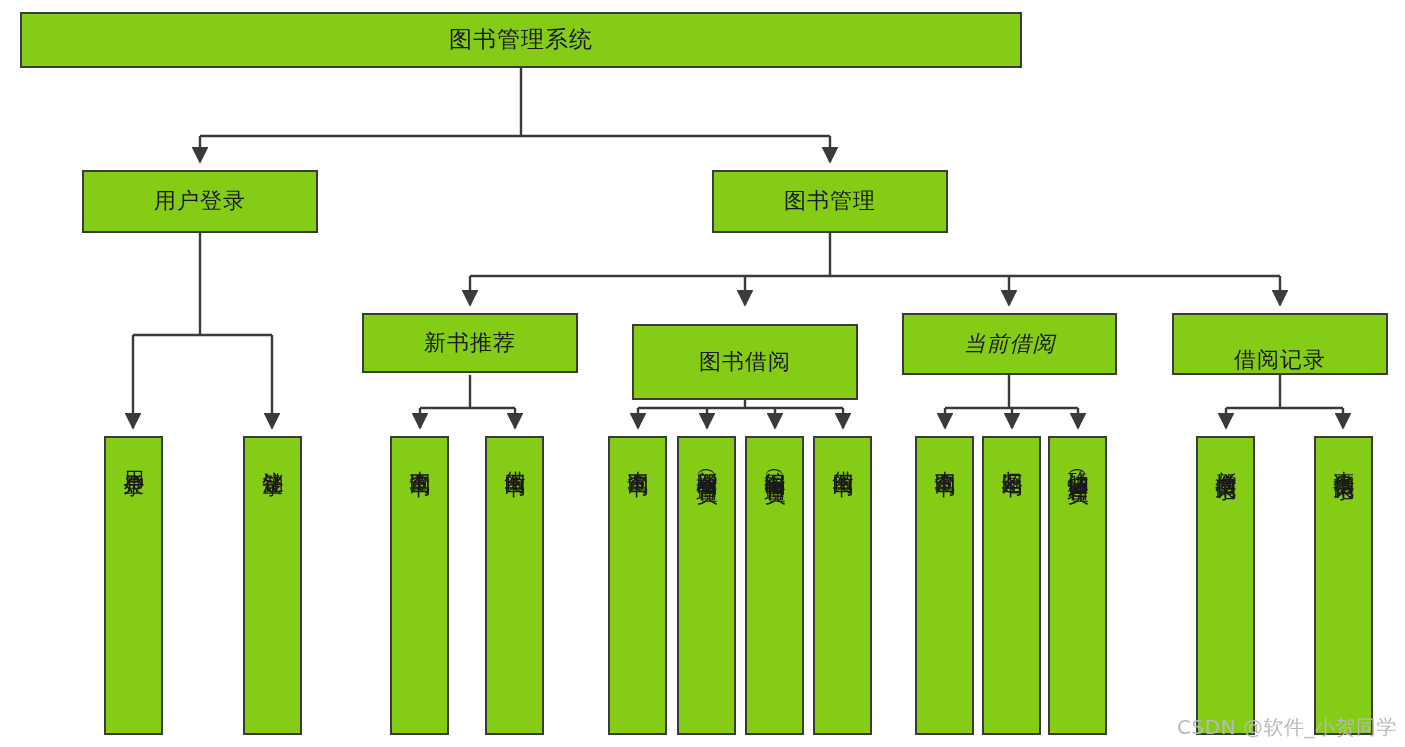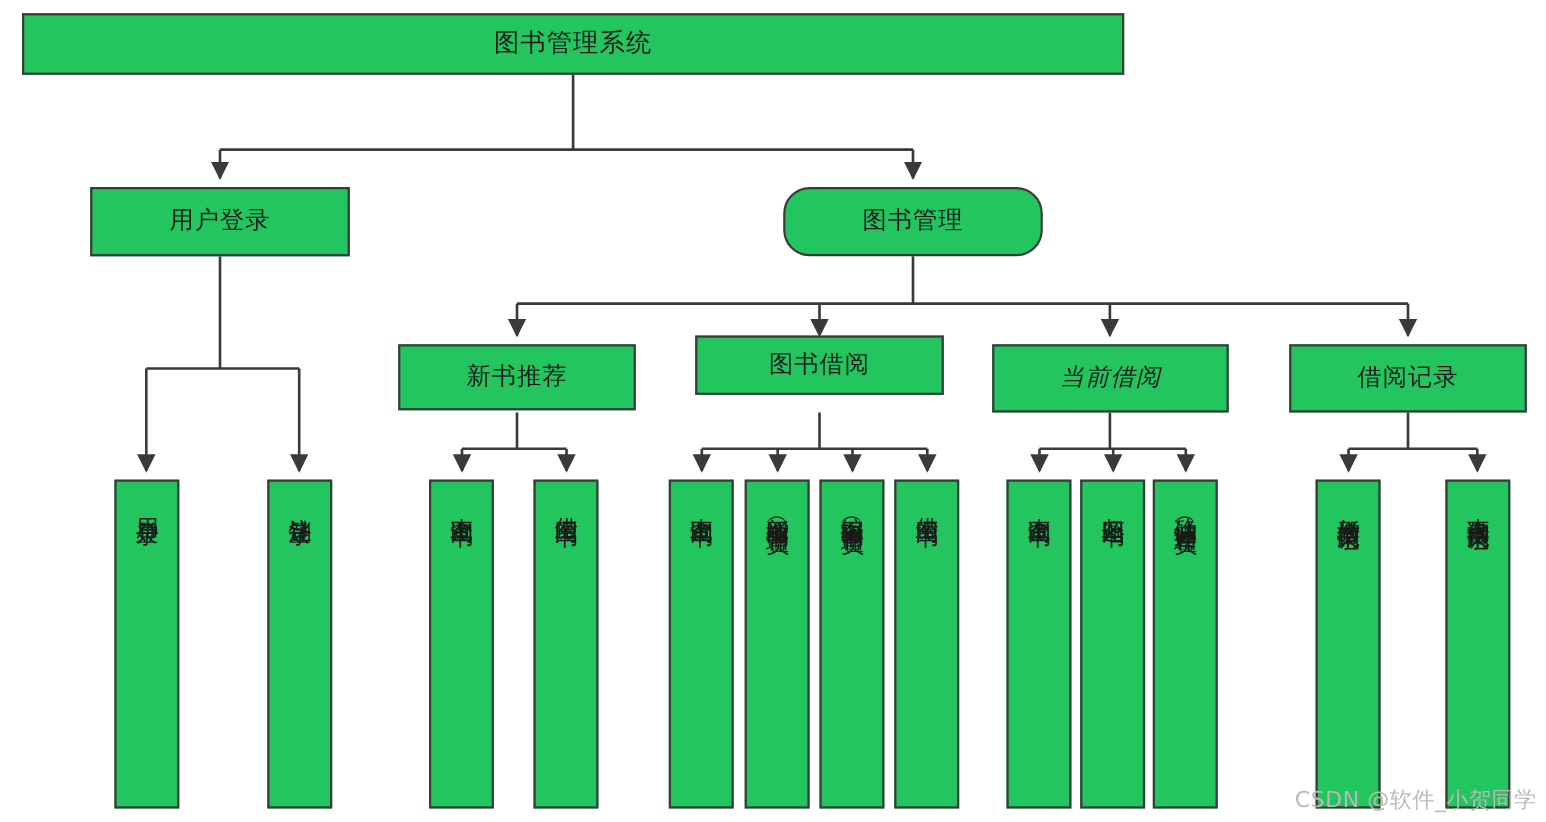--- a/index.html
+++ b/index.html
@@ -21,21 +21,21 @@
     position: absolute;
     left: 0;
     top: 0;
     width: 1405px;
     height: 747px;
     pointer-events: none;
   }
   .node {
     position: absolute;
     box-sizing: border-box;
-    background: #22c55e;
+    background: #84cc16;
     border: 2px solid #3a3a3a;
     display: flex;
     align-items: center;
     justify-content: center;
     color: #1a1a1a;
   }
   .node.h {
     font-size: 22px;
     letter-spacing: 1px;
     line-height: 1.2;
@@ -123,34 +123,34 @@
     </g>
   </svg>
 
   <div class="node h root" style="left:20px; top:12px; width:1002px; height:56px;">
     <span>图书管理系统</span>
   </div>
 
   <div class="node h" style="left:82px; top:170px; width:236px; height:63px;">
     <span>用户登录</span>
   </div>
-  <div class="node h" style="left:712px; top:170px; width:236px; height:63px;border-radius:24px;">
+  <div class="node h" style="left:712px; top:170px; width:236px; height:63px;">
     <span>图书管理</span>
   </div>
 
   <div class="node h" style="left:362px; top:313px; width:216px; height:60px;">
     <span>新书推荐</span>
   </div>
-  <div class="node h" style="left:632px; top:305px; width:226px; height:54px;">
+  <div class="node h" style="left:632px; top:324px; width:226px; height:76px;">
     <span>图书借阅</span>
   </div>
   <div class="node h" style="left:902px; top:313px; width:215px; height:62px;font-style:italic;">
     <span>当前借阅</span>
   </div>
-  <div class="node h" style="left:1172px; top:313px; width:216px; height:62px;">
+  <div class="node h" style="left:1172px; top:313px; width:216px; height:62px;align-items:flex-end;">
     <span>借阅记录</span>
   </div>
 
   <div class="node v" style="left:104px; top:436px; width:59px; height:299px;">
     <span class="vlabel">用户登录</span>
   </div>
   <div class="node v" style="left:243px; top:436px; width:59px; height:299px;">
     <span class="vlabel">注销登录</span>
   </div>
 

